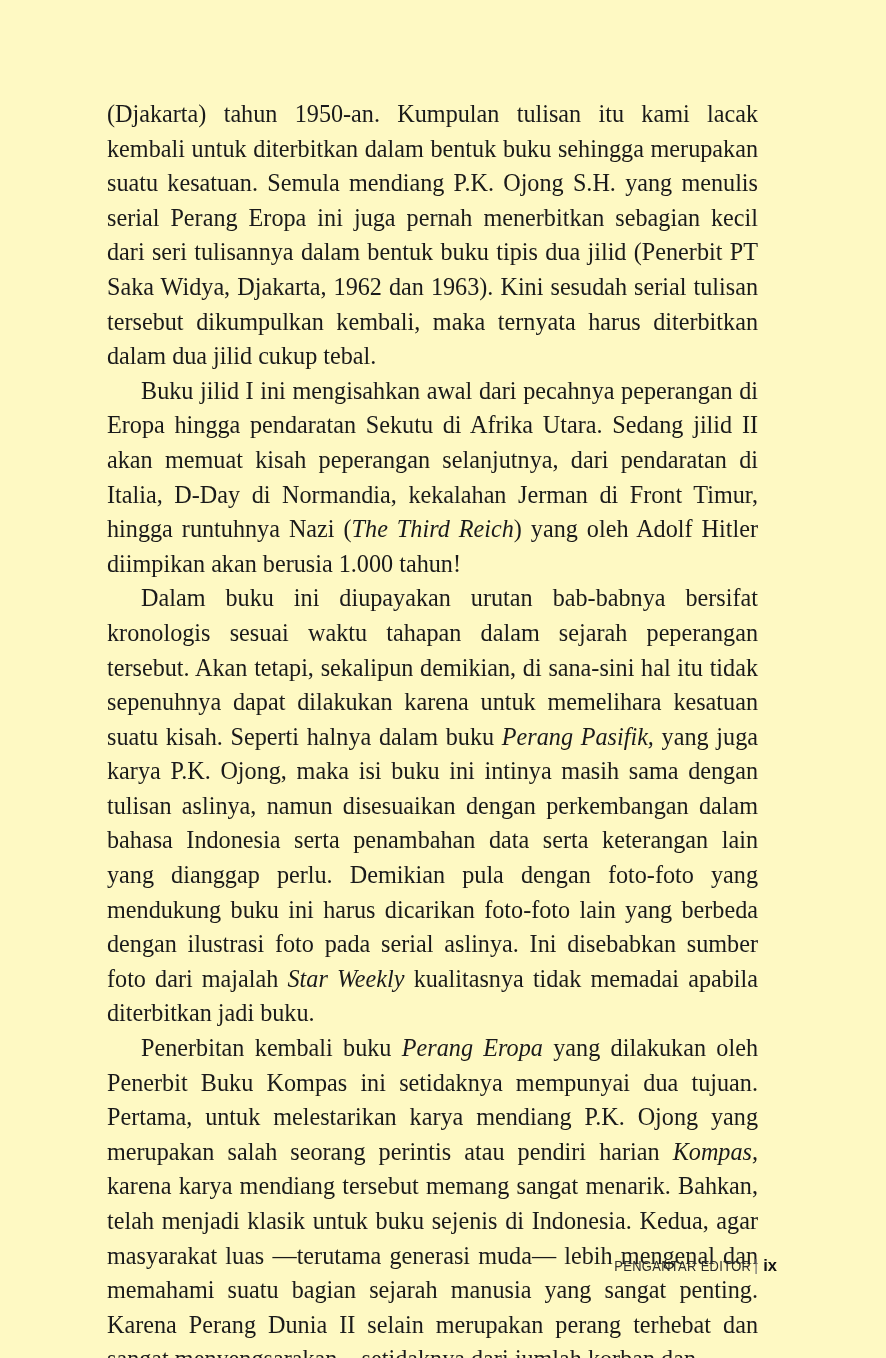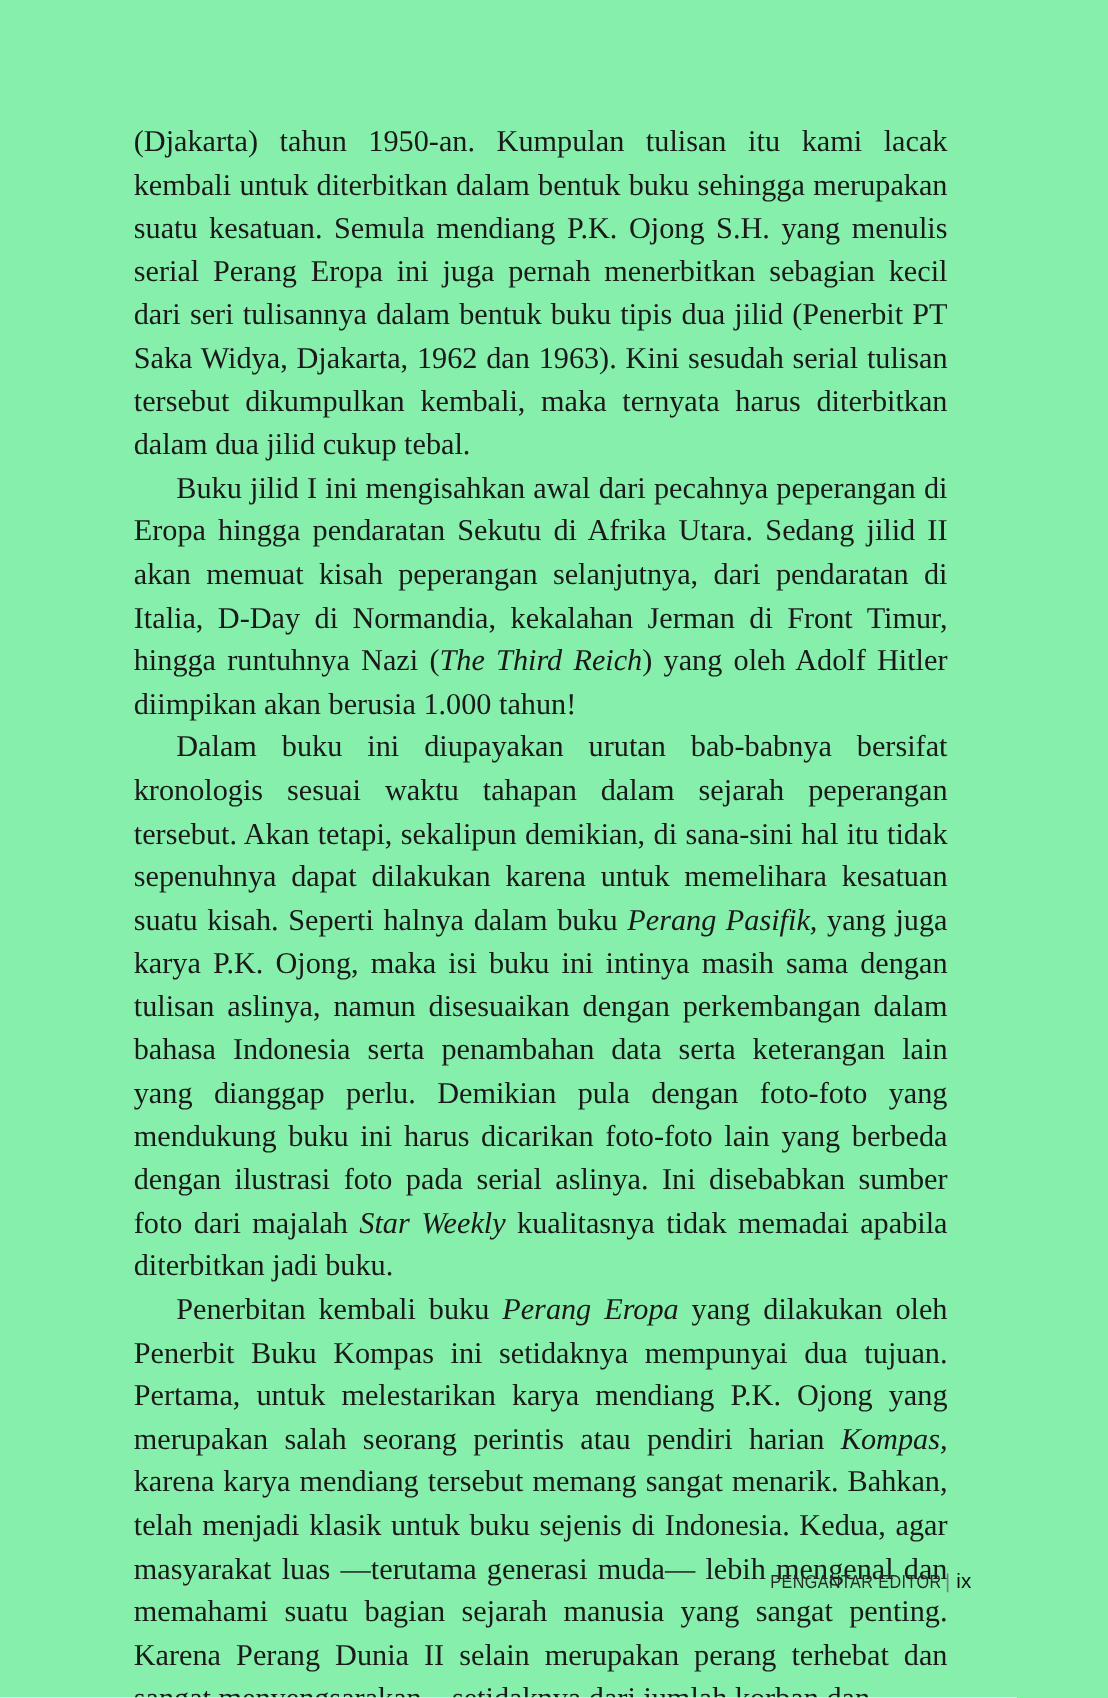--- a/index.html
+++ b/index.html
@@ -4,21 +4,21 @@
 <style>
   html, body {
     margin: 0;
     padding: 0;
     background: #ffffff;
   }
   .page {
     position: relative;
     width: 886px;
     height: 1358px;
-    background: #86efac;
+    background: #fef9c3;
     overflow: hidden;
     box-sizing: border-box;
     padding-left: 30px;
   }
   .text-column {
     position: absolute;
     left: 107px;
     top: 97px;
     width: 651px;
   }
@@ -62,21 +62,21 @@
   .footer-sep {
     font-family: "Liberation Sans", "DejaVu Sans", sans-serif;
     font-size: 16px;
     color: #7a7a7a;
     padding: 0 5px 0 3px;
     display: inline-block;
   }
   .footer-page {
     font-family: "Liberation Sans", "DejaVu Sans", sans-serif;
     font-size: 16.5px;
-    font-weight: normal;
+    font-weight: bold;
     color: #111111;
     display: inline-block;
   }
 </style>
 </head>
 <body>
 
 <div class="page">
 
   <div class="text-column" id="text-column">

